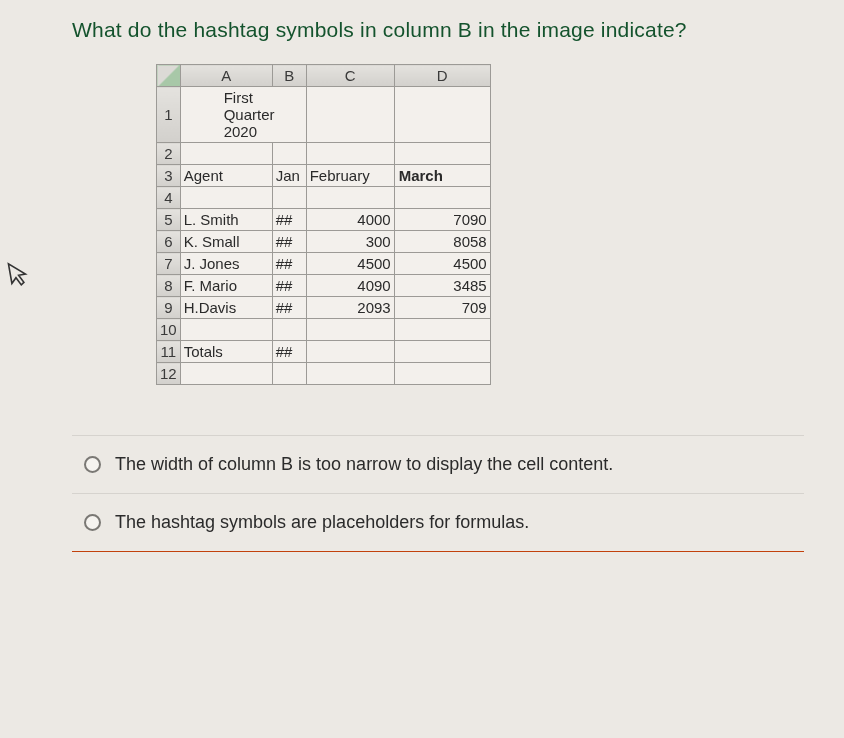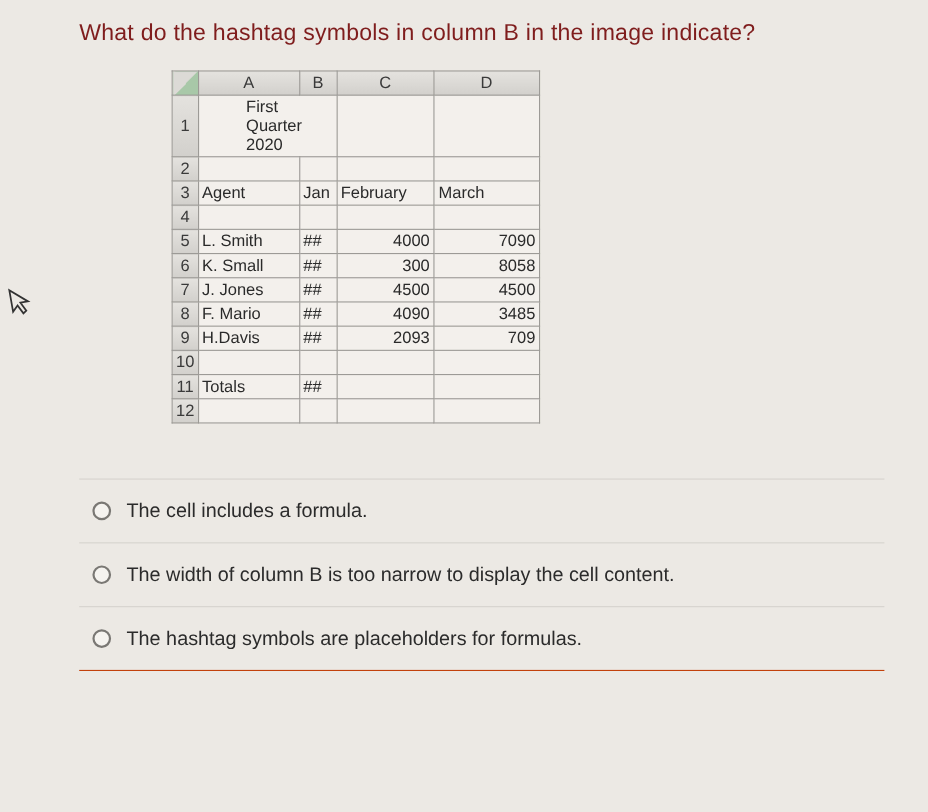--- a/index.html
+++ b/index.html
@@ -20,21 +20,21 @@
     font-size: 28px;
     transform: rotate(-10deg);
     color: #333;
   }
   .page {
     padding: 18px 40px 30px 72px;
   }
   .question {
     font-size: 21px;
     font-weight: 500;
-    color: #7f1d1d;
+    color: #14532d;
     margin-bottom: 22px;
     letter-spacing: 0.2px;
   }
   .sheet-wrap {
     margin-left: 84px;
     margin-bottom: 50px;
   }
   table.sheet {
     border-collapse: collapse;
     background: #f3f0ec;
@@ -120,21 +120,21 @@
         <td class="colA"></td>
         <td class="colB"></td>
         <td class="colC"></td>
         <td class="colD"></td>
       </tr>
       <tr>
         <th class="rowhead">3</th>
         <td class="colA">Agent</td>
         <td class="colB" style="text-align:left;">Jan</td>
         <td class="colC" style="text-align:left;margin-top:12px;">February</td>
-        <td class="colD" style="text-align:left;padding-left:4px;">March</td>
+        <td class="colD" style="text-align:left;padding-left:4px;font-weight:bold;">March</td>
       </tr>
       <tr>
         <th class="rowhead">4</th>
         <td class="colA"></td>
         <td class="colB"></td>
         <td class="colC"></td>
         <td class="colD"></td>
       </tr>
       <tr>
         <th class="rowhead">5</th>
@@ -190,24 +190,20 @@
         <td class="colA"></td>
         <td class="colB"></td>
         <td class="colC"></td>
         <td class="colD"></td>
       </tr>
     </tbody>
       </table>
   </div>
 
   <div>
-    <div class="option-row">
-      <div class="radio"></div>
-      <div class="opt-text">The cell includes a formula.</div>
-    </div>
     <div class="option-row">
       <div class="radio"></div>
       <div class="opt-text">The width of column B is too narrow to display the cell content.</div>
     </div>
     <div class="option-row">
       <div class="radio"></div>
       <div class="opt-text">The hashtag symbols are placeholders for formulas.</div>
     </div>
   </div>
 

